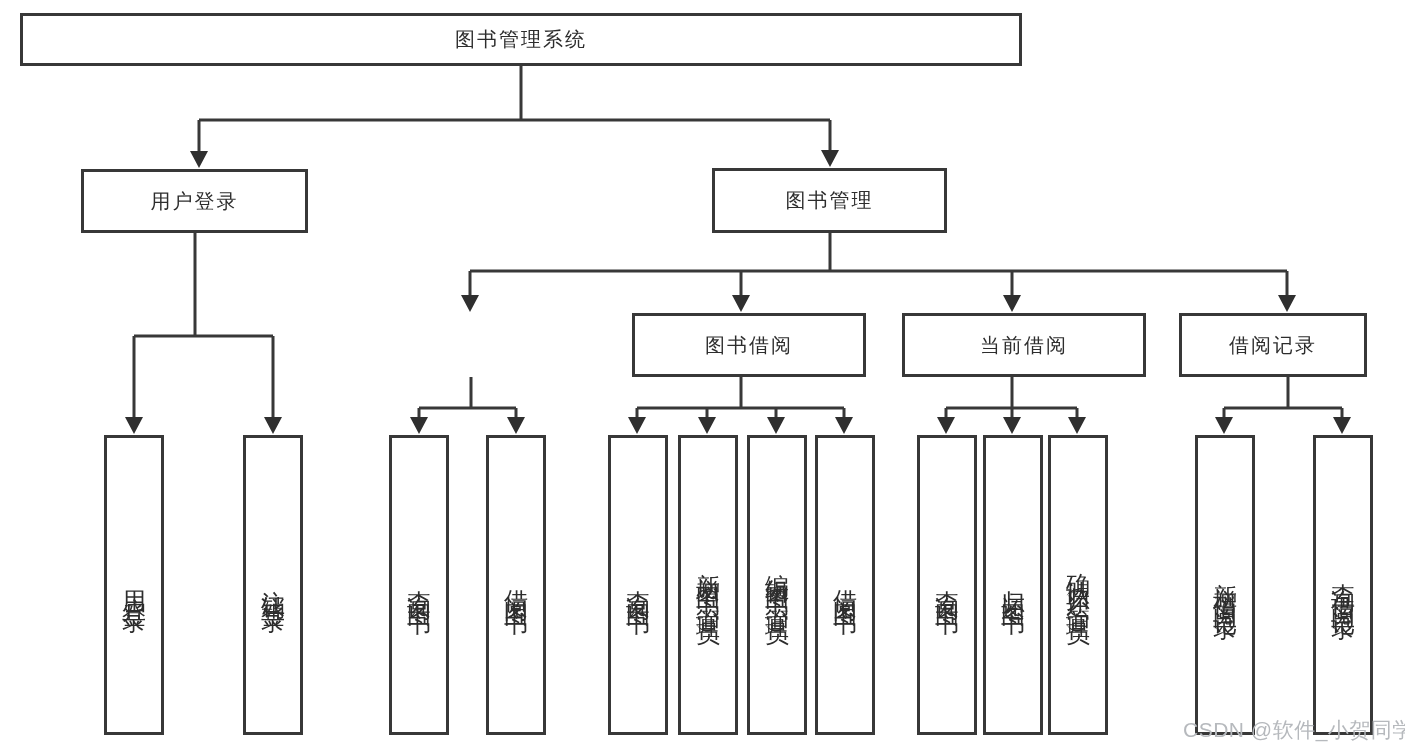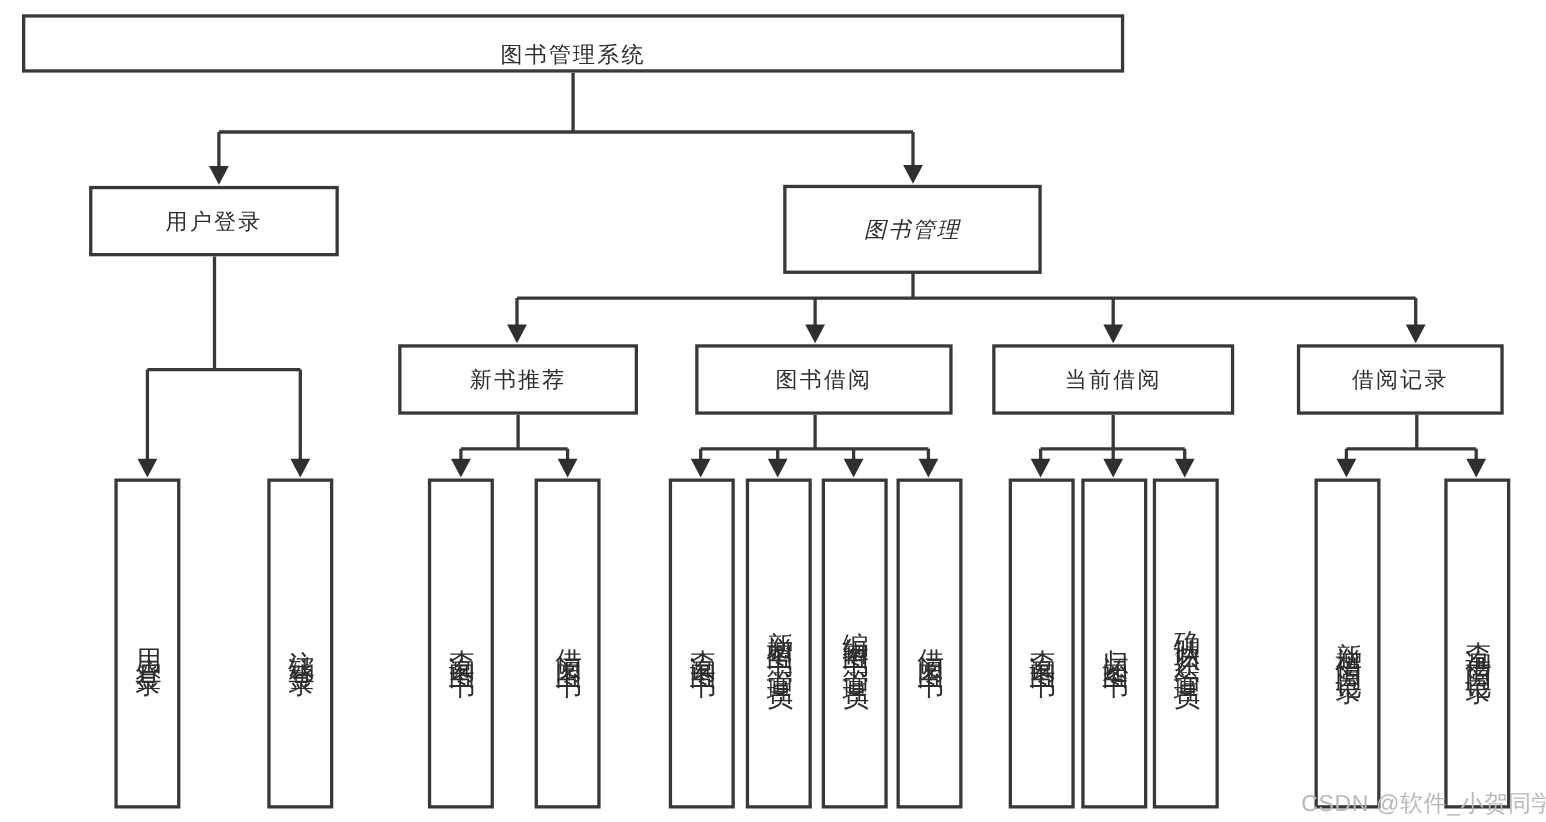--- a/index.html
+++ b/index.html
@@ -72,38 +72,35 @@
          M1288 377 V408 M1224 408 H1342 M1224 408 V419 M1342 408 V419"></path>
     <path fill="#2f2f2f" stroke="none" d="M190 151 h18 l-9 17 z  M821 150 h18 l-9 17 z
          M125 417 h18 l-9 17 z  M264 417 h18 l-9 17 z
          M461 295 h18 l-9 17 z  M732 295 h18 l-9 17 z  M1003 295 h18 l-9 17 z  M1278 295 h18 l-9 17 z
          M410 417 h18 l-9 17 z  M507 417 h18 l-9 17 z
          M628 417 h18 l-9 17 z  M698 417 h18 l-9 17 z  M767 417 h18 l-9 17 z  M835 417 h18 l-9 17 z
          M937 417 h18 l-9 17 z  M1003 417 h18 l-9 17 z  M1068 417 h18 l-9 17 z
          M1215 417 h18 l-9 17 z M1333 417 h18 l-9 17 z"></path>
   </svg>
 
-  <div class="box" style="left:20px; top:13px; width:1002px; height:53px;align-items:flex-end;">
+  <div class="box" style="left:20px; top:13px; width:1002px; height:53px;">
     <span class="h-label">图书管理系统</span>
   </div>
 
   <div class="box" style="left:81px; top:169px; width:227px; height:64px;">
     <span class="h-label">用户登录</span>
   </div>
-  <div class="box" style="left:712px; top:168px; width:235px; height:81px;font-style:italic;">
+  <div class="box" style="left:712px; top:168px; width:235px; height:65px;">
     <span class="h-label">图书管理</span>
   </div>
 
-  <div class="box" style="left:362px; top:313px; width:218px; height:64px;">
-    <span class="h-label">新书推荐</span>
-  </div>
   <div class="box" style="left:632px; top:313px; width:234px; height:64px;">
     <span class="h-label">图书借阅</span>
   </div>
-  <div class="box" style="left:902px; top:313px; width:220px; height:64px;">
+  <div class="box" style="left:902px; top:313px; width:244px; height:64px;">
     <span class="h-label">当前借阅</span>
   </div>
   <div class="box" style="left:1179px; top:313px; width:188px; height:64px;">
     <span class="h-label">借阅记录</span>
   </div>
 
   <div class="box leaf" style="left:104px; top:435px; width:60px; height:300px;">
     <span class="v-label">用户登录</span>
   </div>
   <div class="box leaf" style="left:243px; top:435px; width:60px; height:300px;">

